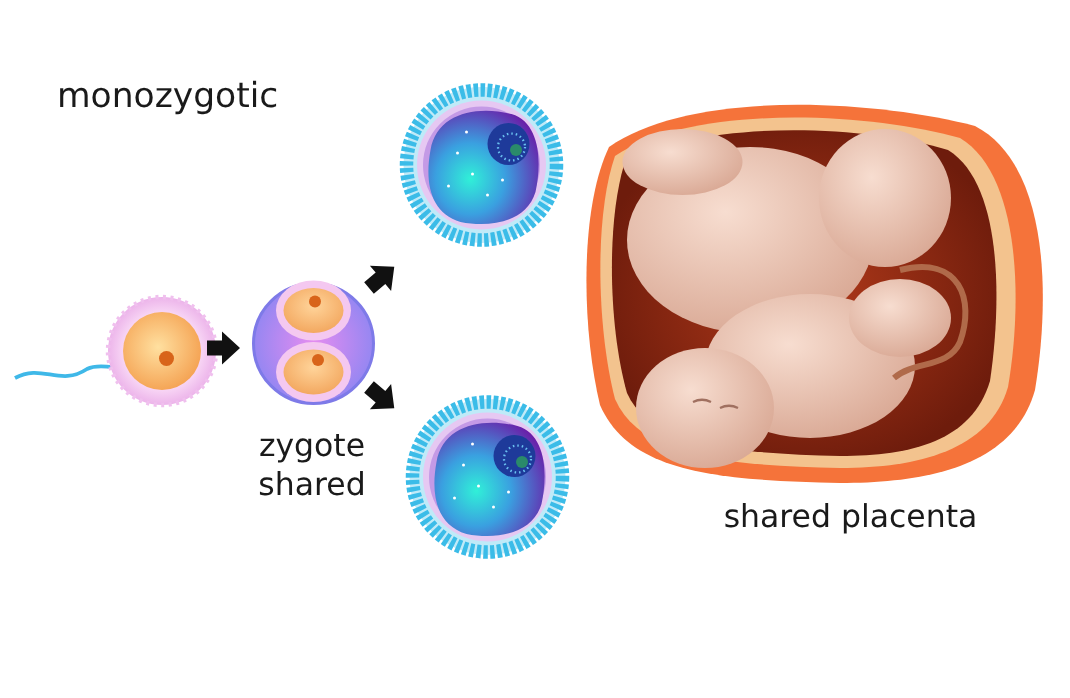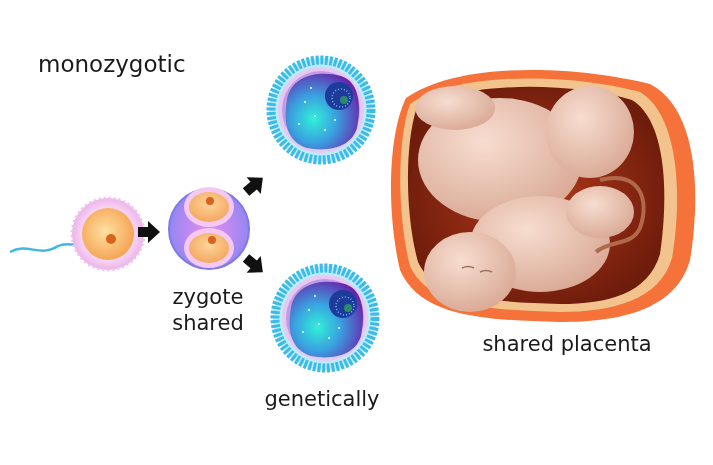--- a/index.html
+++ b/index.html
@@ -114,16 +114,15 @@
     <path d="M462,268 q6,-3 12,0 M480,272 q6,-3 12,0" stroke="#a07060" stroke-width="1.5" fill="none"></path>
   </g>
 </svg>
 
 <div class="label" id="lbl-zygote">
   <div>zygote</div>
   <div>shared</div>
 </div>
 
 <div class="label" id="lbl-genetic">
-  <div>genetically</div>
 </div>
 
 <div class="label" id="lbl-placenta">shared placenta</div>
 
 </body></html>

